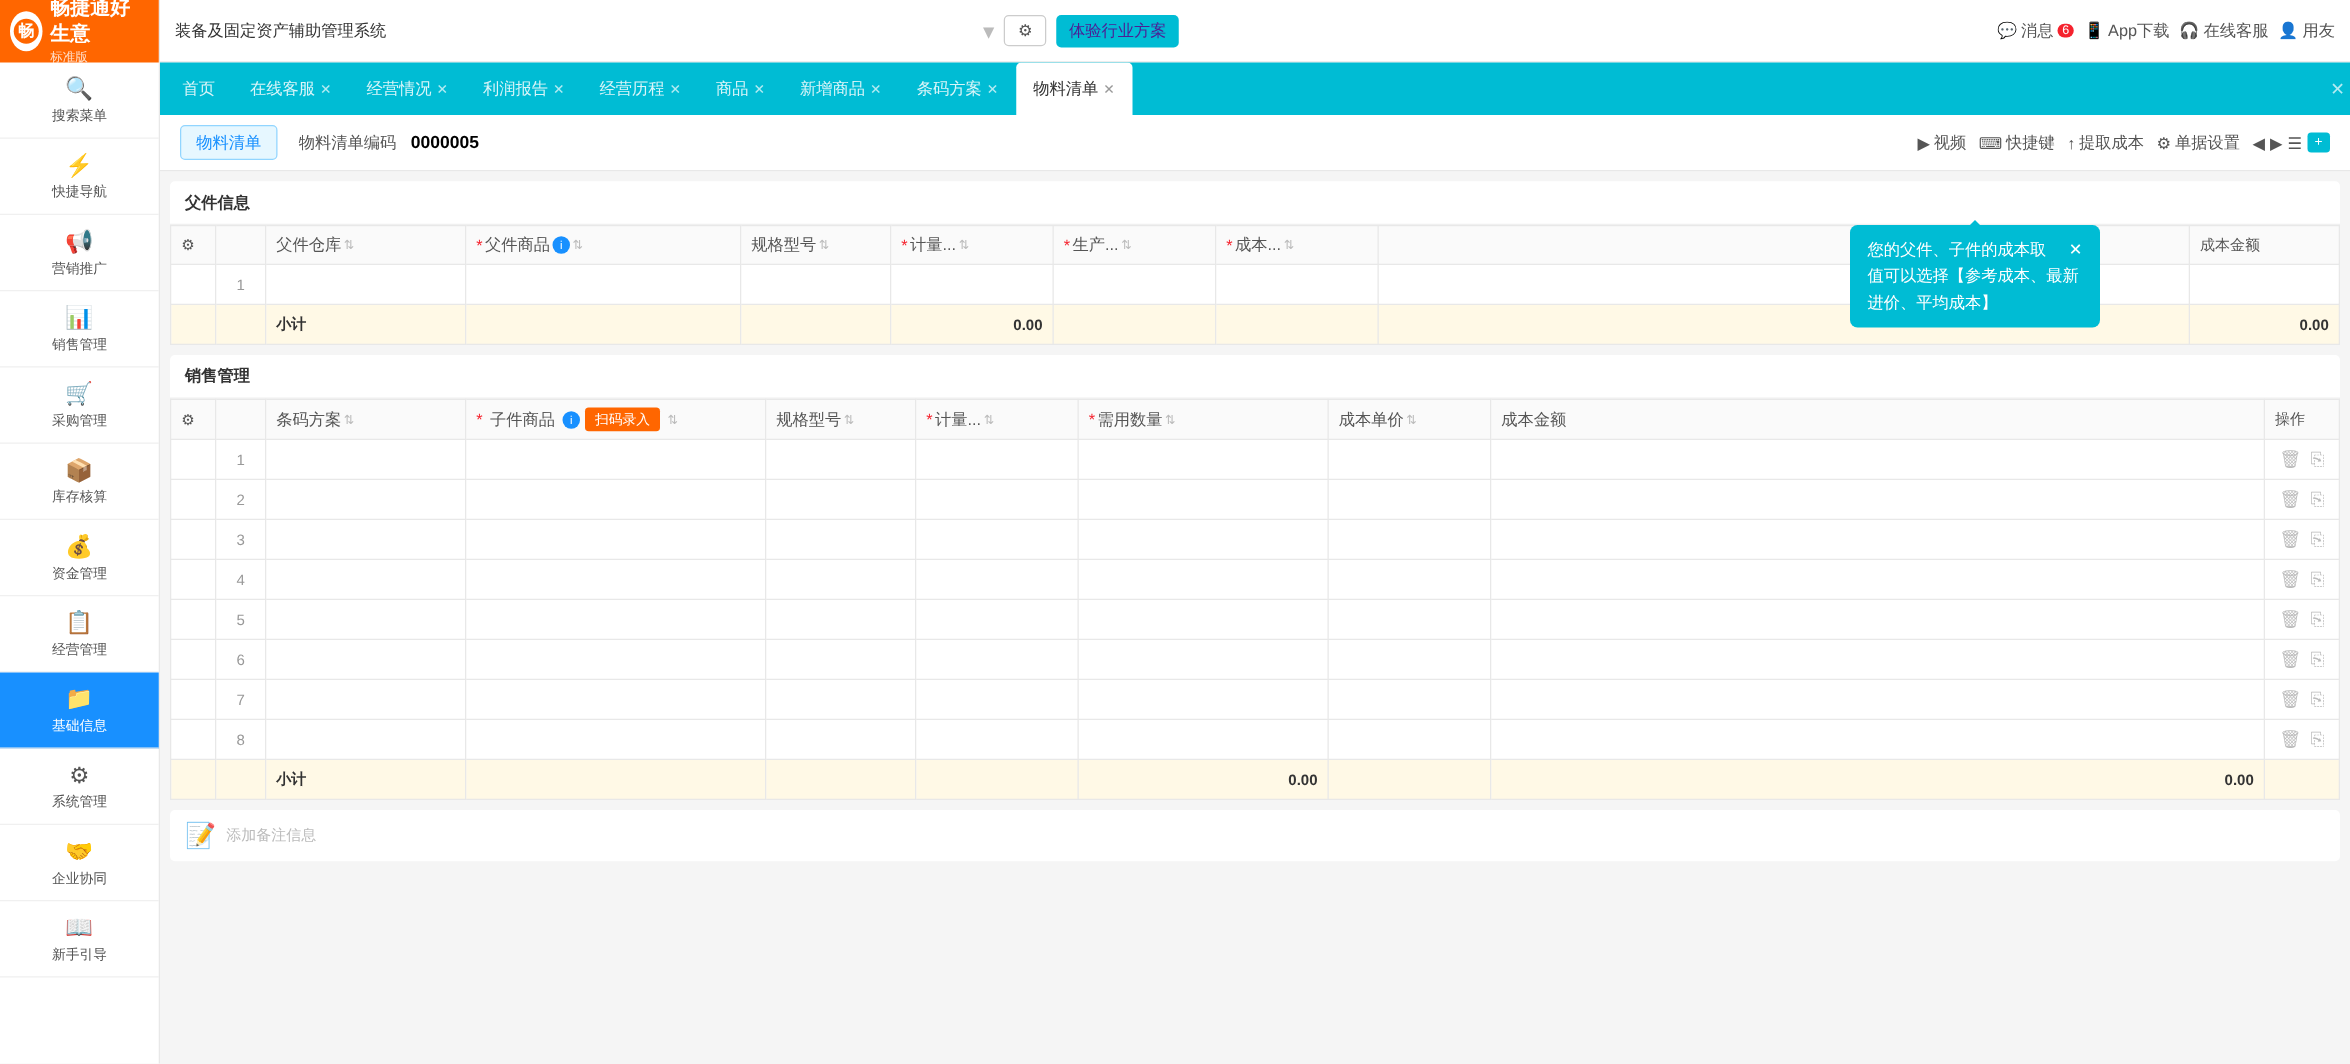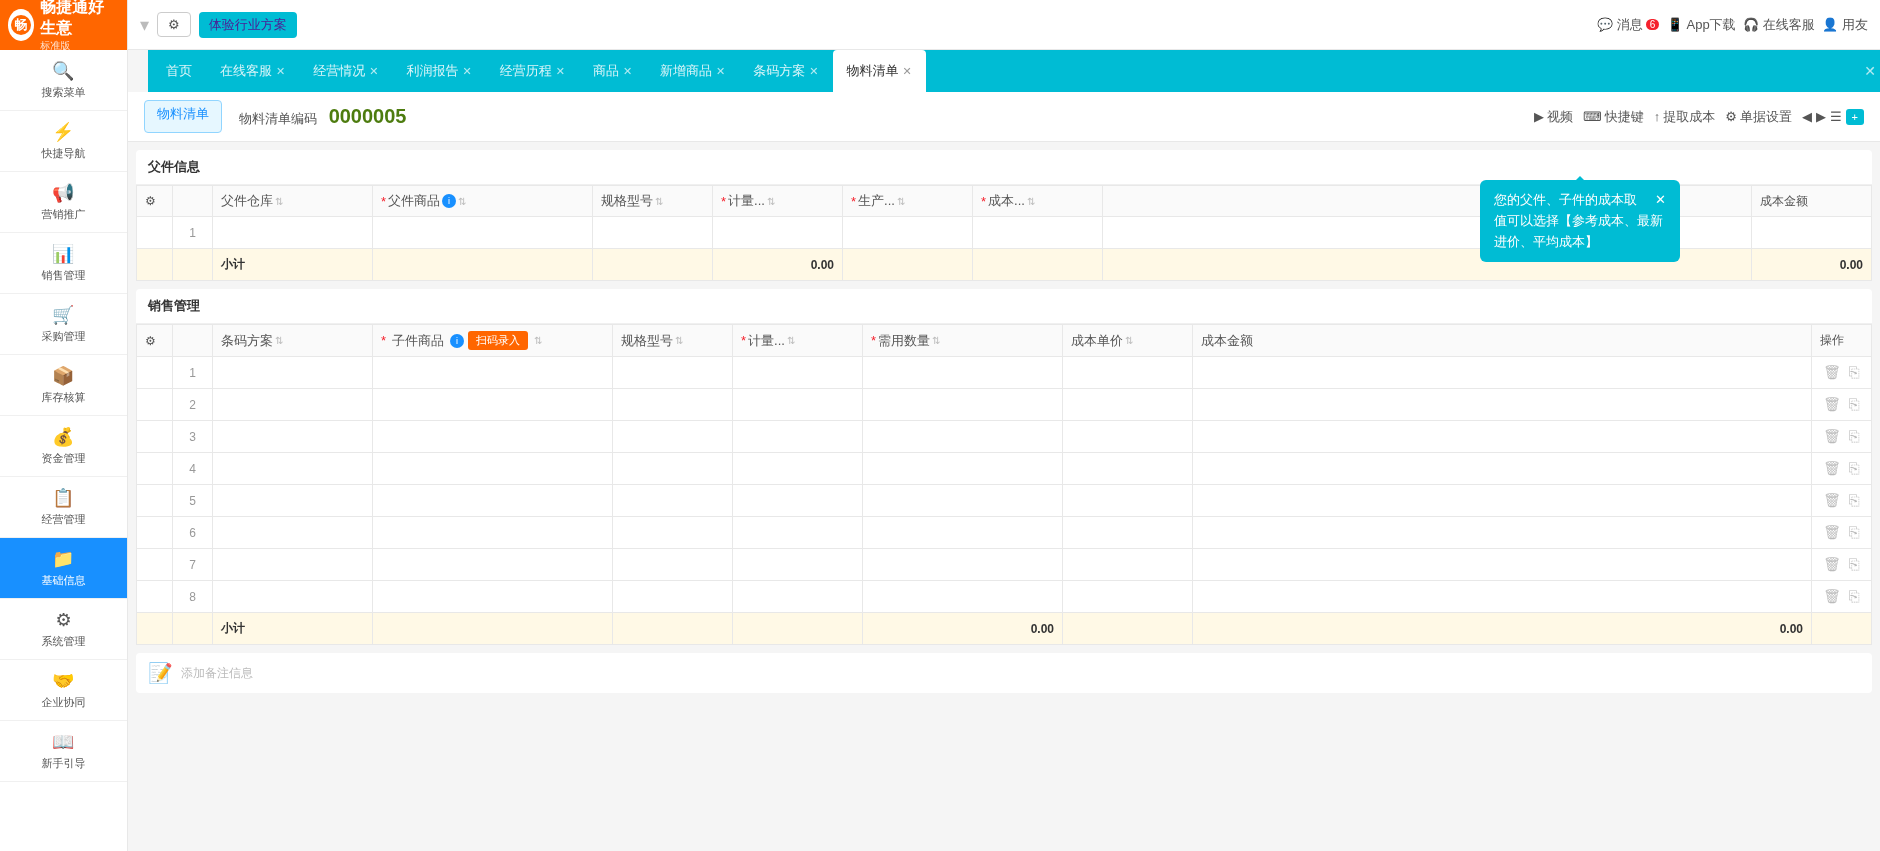--- a/index.html
+++ b/index.html
@@ -24,36 +24,36 @@
     
     .topbar { background: #fff; height: 50px; display: flex; align-items: center; padding: 0 12px; border-bottom: 1px solid #e8e8e8; gap: 8px; }
     .topbar-title { font-size: 13px; color: #333; flex: 1; }
     .topbar-btn { display: flex; align-items: center; gap: 4px; padding: 4px 10px; border-radius: 4px; cursor: pointer; font-size: 12px; }
     .topbar-btn-trial { background: #00bcd4; color: #4c1d95; border: none; }
     .topbar-btn-settings { background: transparent; border: 1px solid #ccc; color: #555; }
     .badge { background: #f5222d; color: #fff; border-radius: 8px; font-size: 10px; padding: 0 4px; }
     .topbar-icon-btn { display: flex; align-items: center; gap: 3px; color: #555; cursor: pointer; font-size: 12px; }
 
     
-    .nav-tabs { background: #00bcd4; display: flex; align-items: center; height: 42px; padding: 0 4px; overflow: hidden; margin-left: 20px; }
+    .nav-tabs { background: #00bcd4; display: flex; align-items: center; height: 42px; padding: 0 4px; overflow: hidden; }
     .nav-tab { padding: 0 14px; height: 42px; display: flex; align-items: center; gap: 4px; cursor: pointer; color: rgba(255,255,255,0.85); font-size: 13px; white-space: nowrap; }
     .nav-tab.active { background: #fff; color: #333; border-radius: 4px 4px 0 0; }
     .nav-tab-close { color: rgba(255,255,255,0.7); font-size: 11px; }
     .nav-tab.active .nav-tab-close { color: #999; }
     .nav-tab-close-right { margin-left: 8px; font-size: 14px; color: rgba(255,255,255,0.7); cursor: pointer; }
 
     
     .content { flex: 1; overflow-y: auto; background: #f5f5f5; padding: 0; }
 
     
     .page-toolbar { background: #fff; display: flex; align-items: center; padding: 8px 16px; border-bottom: 1px solid #e8e8e8; gap: 12px; }
     .page-toolbar-tabs { display: flex; gap: 4px; }
     .page-toolbar-tab { padding: 4px 12px; border-radius: 4px; cursor: pointer; font-size: 13px; color: #555; border: 1px solid transparent; }
     .page-toolbar-tab.active { background: #e6f7ff; border-color: #91d5ff; color: #1890ff; }
-    .page-code { color: #4d7c0f; font-size: 20px; font-weight: bold; margin-left: 8px; }
+    .page-code { color: #000000; font-size: 14px; font-weight: bold; margin-left: 8px; }
     .page-toolbar-right { margin-left: auto; display: flex; align-items: center; gap: 10px; color: #555; font-size: 12px; }
     .page-toolbar-right-item { display: flex; align-items: center; gap: 3px; cursor: pointer; }
 
     
     .section { background: #fff; margin: 8px; border-radius: 4px; }
     .section-title { padding: 8px 12px; font-size: 13px; font-weight: bold; color: #333; border-bottom: 1px solid #f0f0f0; }
 
     
     .data-table { width: 100%; border-collapse: collapse; }
     .data-table th { background: #fafafa; border: 1px solid #e8e8e8; padding: 6px 8px; font-size: 12px; color: #555; font-weight: normal; text-align: left; white-space: nowrap; }
@@ -146,20 +146,21 @@
       <div class="sidebar-item">
         <span class="sidebar-item-icon">📖</span>
         <span class="sidebar-item-label">新手引导</span>
       </div>
     </div>
 </div>
 
 <div class="main">
 
   <div class="topbar">
+    <span class="topbar-title">装备及固定资产辅助管理系统</span>
     <span style="color:#bbb;font-size:18px;">▾</span>
     <div class="topbar-btn topbar-btn-settings">
       <span>⚙</span>
     </div>
     <div class="topbar-btn topbar-btn-trial">
       <span>体验行业方案</span>
     </div>
     <div style="flex:1"></div>
     <div class="topbar-icon-btn">
       <span>💬</span>

